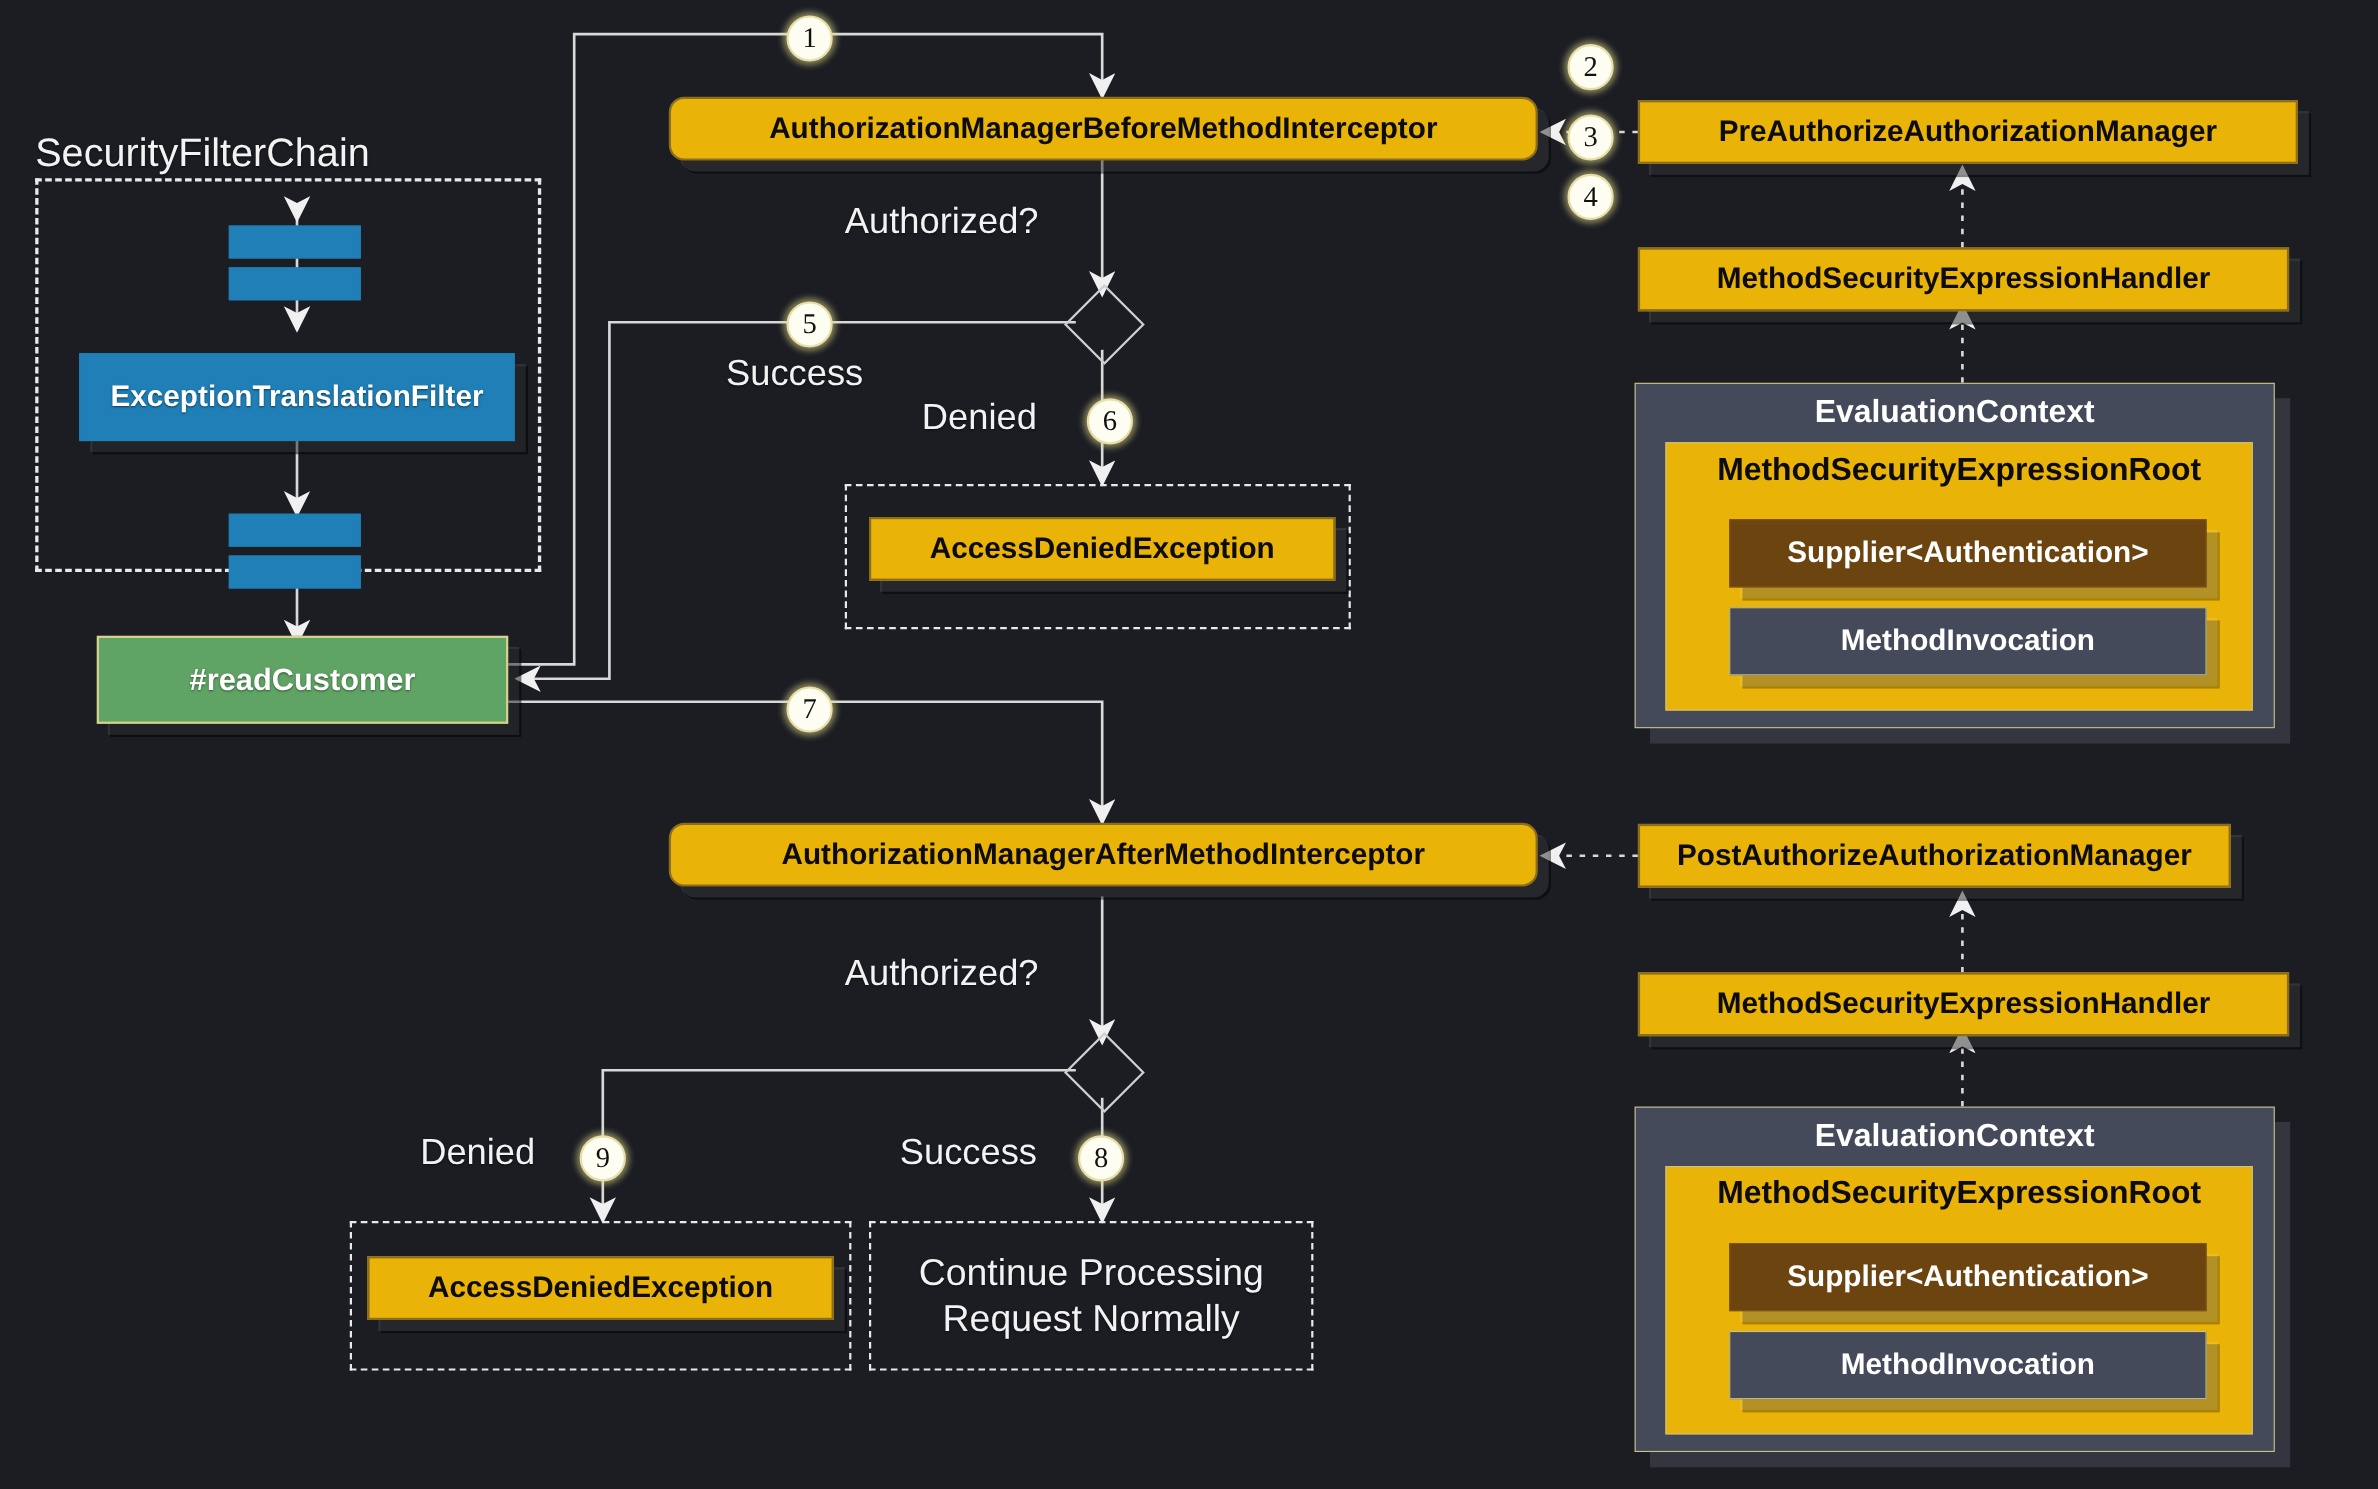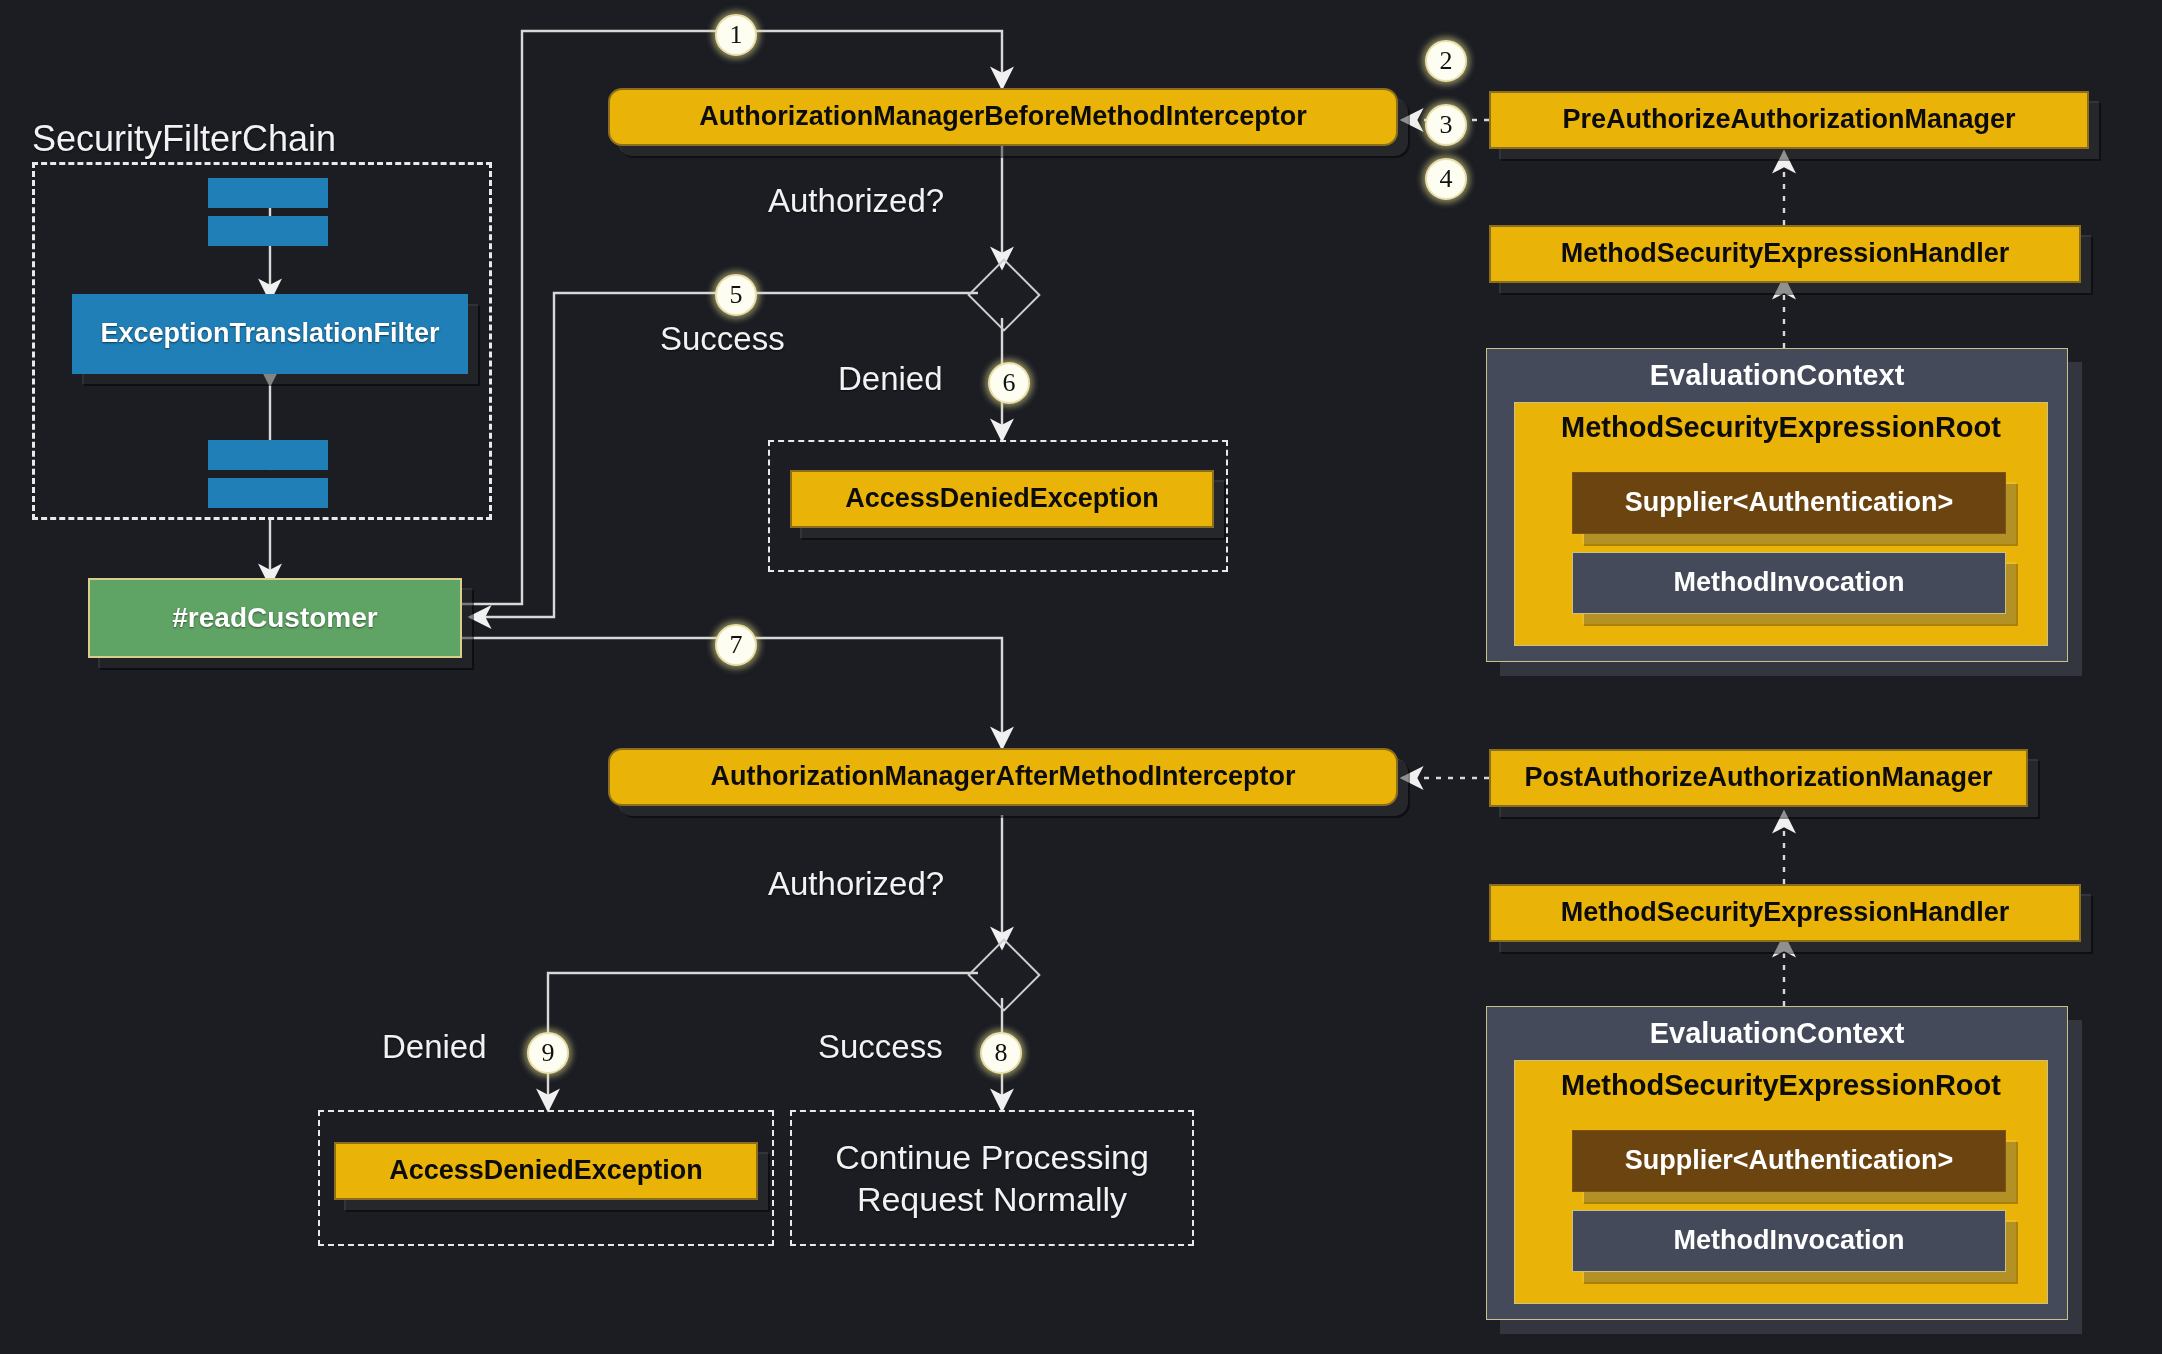--- a/index.html
+++ b/index.html
@@ -17,21 +17,21 @@
   .node .lbl{display:block;width:100%;}
 
   
   .ybox{background:#eab308;color:#0c0c0c;border:2px solid #8a6d1d;
         box-shadow:10px 10px 0 0 rgba(255,255,255,0.10), 12px 12px 0 0 rgba(0,0,0,0.45);
         font-size:27px;}
   .ybox.round{border-radius:14px;}
 
   
   .bbox{background:#1f7fb6;color:#fff;border:1px solid #1f7fb6;font-size:27px;
-        text-shadow:0 1px 2px rgba(0,0,0,.55);}
+        text-shadow:0 1px 2px rgba(0,0,0,.55);margin-top:27px;}
   .bbox.shadow{box-shadow:10px 10px 0 0 rgba(255,255,255,0.09),12px 12px 0 0 rgba(0,0,0,0.5);}
 
   
   .gbox{background:#60a465;color:#fff;border:2px solid #d8d08a;font-size:28px;
         text-shadow:0 1px 2px rgba(0,0,0,.5);
         box-shadow:10px 10px 0 0 rgba(255,255,255,0.09),12px 12px 0 0 rgba(0,0,0,0.5);}
 
   
   .dashbox{position:absolute;box-sizing:border-box;border:3px dashed #e9e9e9;}
   .dashbox.thin{border-width:2px;}

